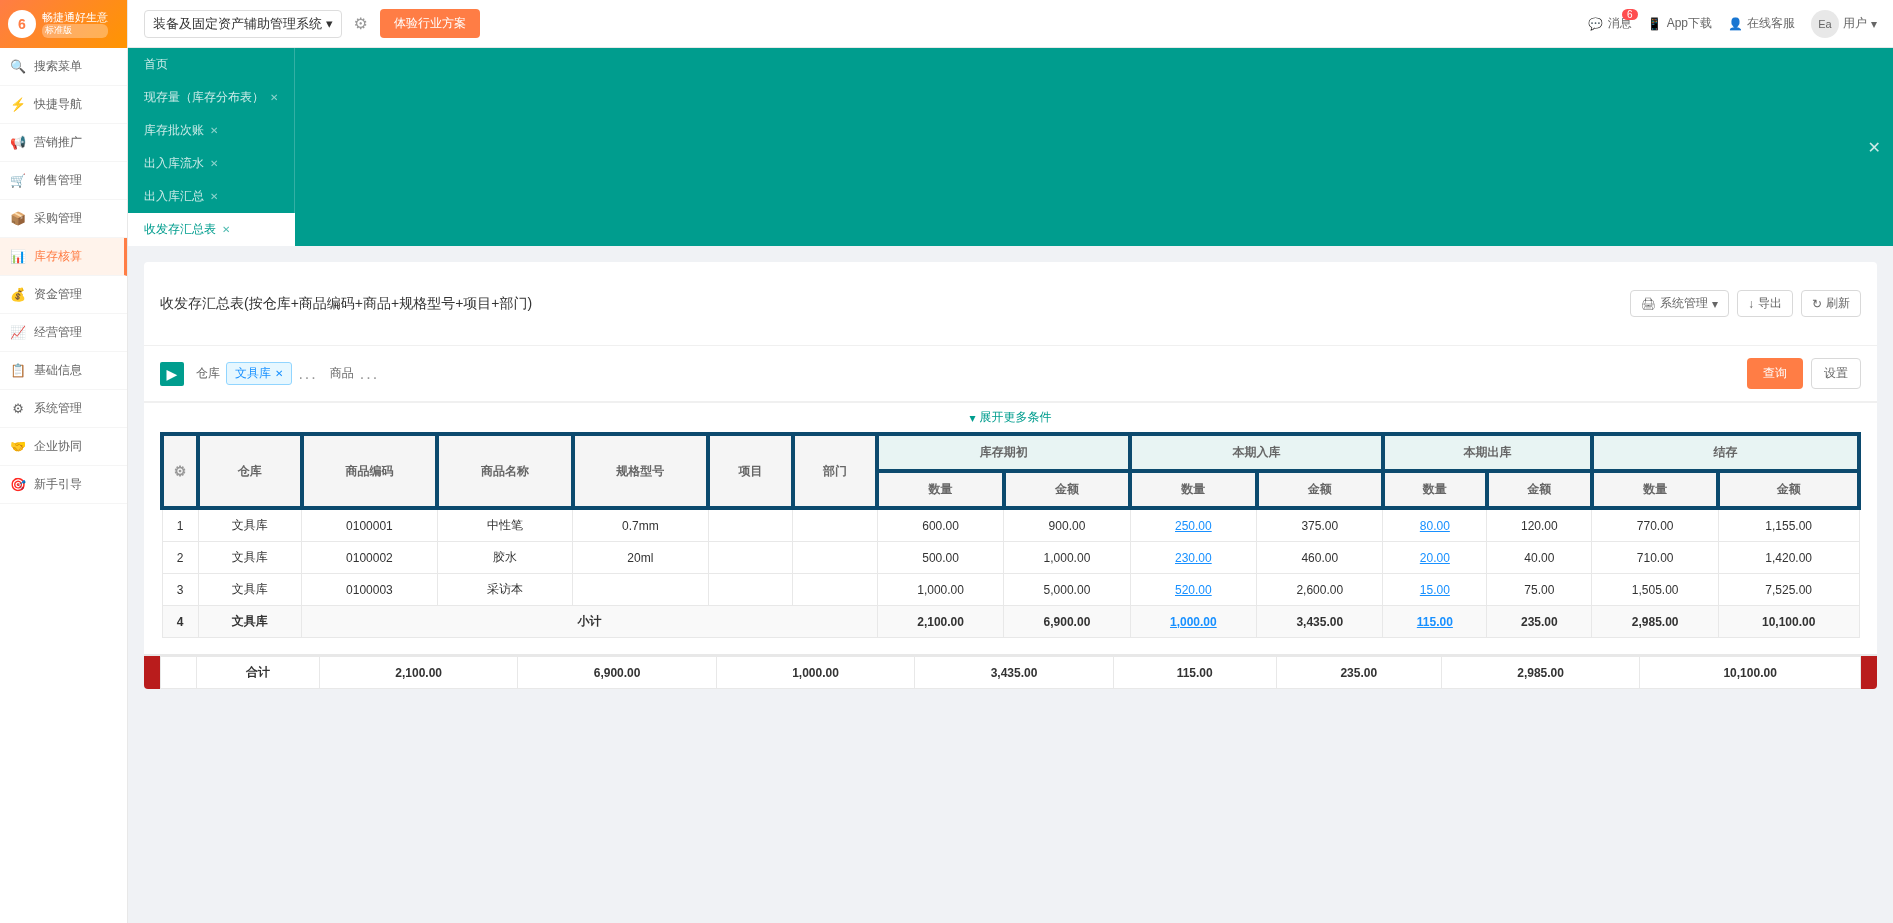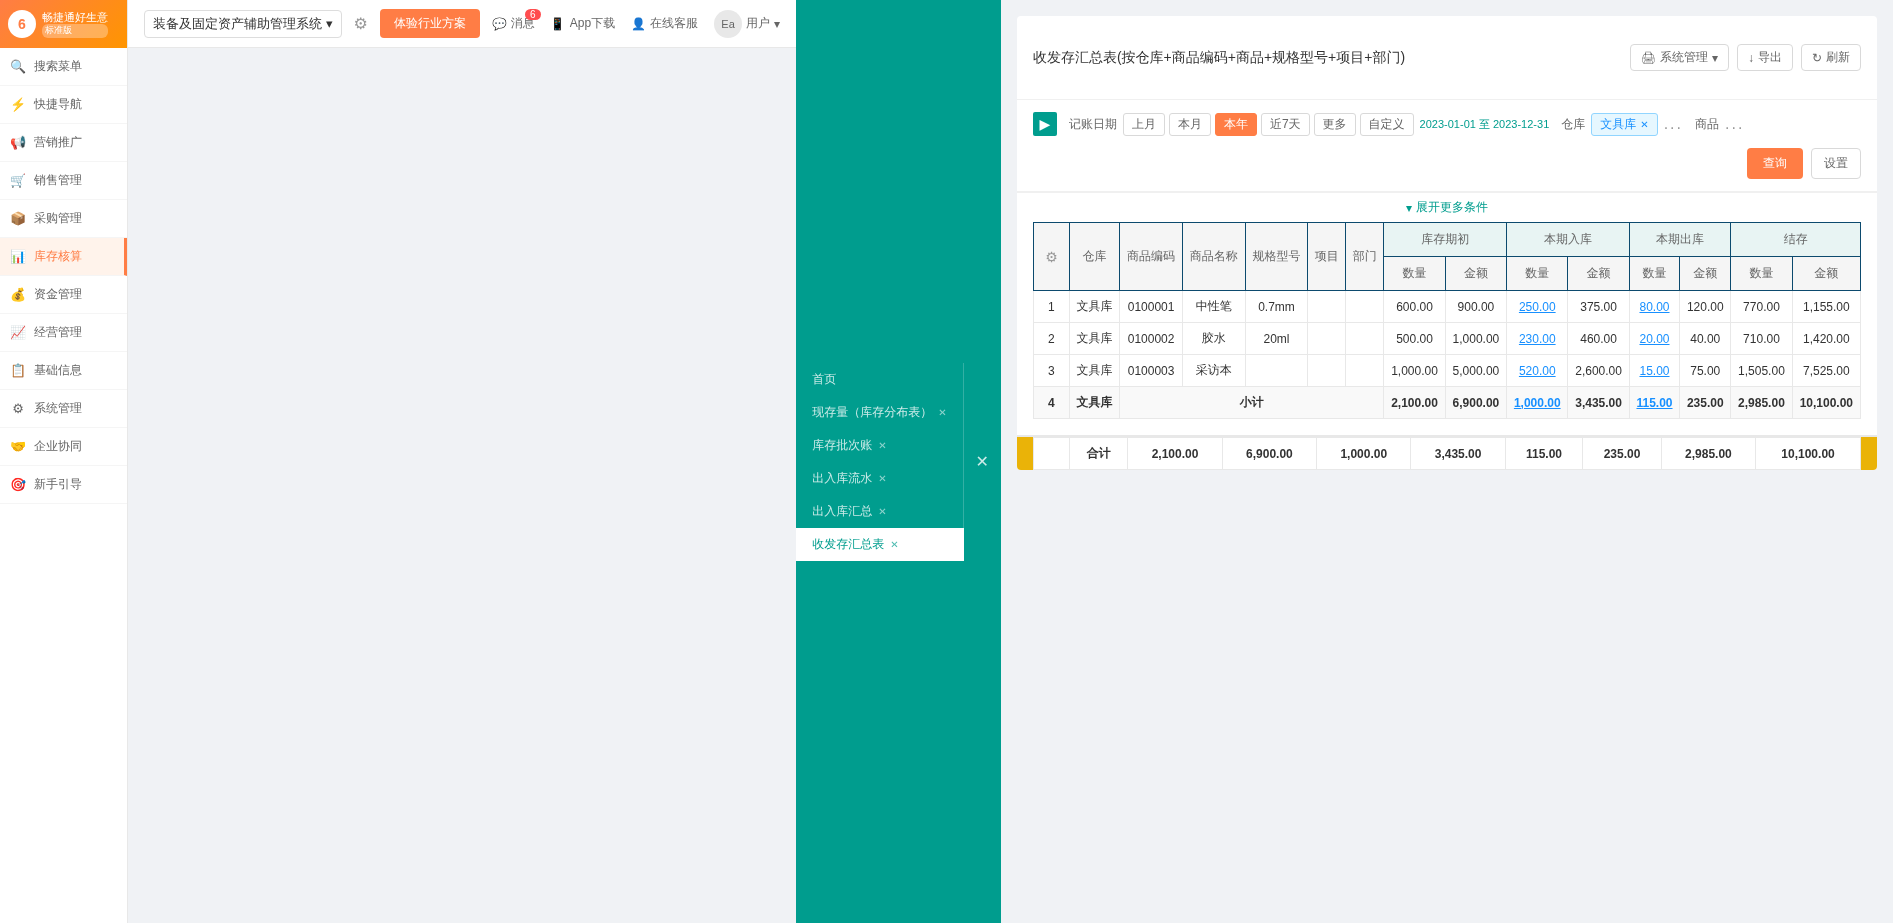--- a/index.html
+++ b/index.html
@@ -9,21 +9,21 @@
     .sidebar { width: 128px; background: #fff; display: flex; flex-direction: column; border-right: 1px solid #e8e8e8; flex-shrink: 0; }
     .sidebar-header { background: linear-gradient(135deg, #ff7d45 0%, #ff9500 100%); padding: 10px 8px; display: flex; align-items: center; gap: 6px; min-height: 48px; }
     .sidebar-logo { width: 28px; height: 28px; background: #fff; border-radius: 50%; display: flex; align-items: center; justify-content: center; font-size: 14px; font-weight: bold; color: #ff7d45; flex-shrink: 0; }
     .sidebar-title { color: #fff; font-size: 11px; line-height: 1.3; }
     .sidebar-badge { font-size: 9px; background: rgba(255,255,255,0.3); padding: 1px 3px; border-radius: 6px; }
     .sidebar-nav-item { display: flex; align-items: center; padding: 10px 10px; gap: 8px; cursor: pointer; color: #666; font-size: 12px; border-bottom: 1px solid #f5f5f5; }
     .sidebar-nav-item.active { background: #fff3eb; color: #ff7d45; border-right: 3px solid #ff7d45; }
     .sidebar-icon { width: 16px; height: 16px; display: flex; align-items: center; justify-content: center; flex-shrink: 0; font-size: 13px; }
 
     
-    .main { flex: 1; display: flex; flex-direction: row; overflow: hidden; }
+    .main { flex: 1; display: flex; flex-direction: column; overflow: hidden; }
 
     
     .topbar { height: 48px; background: #fff; display: flex; align-items: center; padding: 0 16px; border-bottom: 1px solid #e8e8e8; gap: 12px; }
     .topbar-system-select { display: flex; align-items: center; gap: 4px; font-size: 13px; color: #333; padding: 4px 8px; border: 1px solid #ddd; border-radius: 4px; cursor: pointer; }
     .topbar-btn { background: #ff7d45; color: #fff; border: none; padding: 6px 14px; border-radius: 4px; cursor: pointer; font-size: 12px; }
     .topbar-right { display: flex; align-items: center; gap: 16px; margin-left: auto; }
     .topbar-action { display: flex; align-items: center; gap: 4px; cursor: pointer; color: #666; font-size: 12px; position: relative; }
     .badge { background: #ff4d4f; color: #fff; border-radius: 8px; font-size: 10px; padding: 0 4px; min-width: 16px; text-align: center; position: absolute; top: -6px; right: -6px; }
     .user-avatar { width: 28px; height: 28px; background: #e8e8e8; border-radius: 50%; display: flex; align-items: center; justify-content: center; font-size: 11px; color: #666; }
 
@@ -59,21 +59,21 @@
     .warehouse-tag { display: flex; align-items: center; gap: 4px; background: #e6f7ff; border: 1px solid #91d5ff; color: #1890ff; padding: 2px 8px; border-radius: 3px; font-size: 12px; }
     .tag-close { cursor: pointer; color: #1890ff; font-size: 10px; }
     .filter-dots { color: #999; cursor: pointer; font-size: 16px; letter-spacing: 2px; }
     .expand-more { display: flex; align-items: center; justify-content: center; padding: 6px; border-top: 1px solid #f0f0f0; color: #009d8e; font-size: 12px; cursor: pointer; gap: 4px; }
     .btn-query { background: #ff7d45; color: #fff; border: none; padding: 6px 16px; border-radius: 4px; cursor: pointer; font-size: 12px; }
     .btn-setting { background: #fff; color: #666; border: 1px solid #d9d9d9; padding: 6px 12px; border-radius: 4px; cursor: pointer; font-size: 12px; }
 
     
     .table-wrapper { padding: 0 16px 16px; }
     table { width: 100%; border-collapse: collapse; font-size: 12px; }
-    th { background: #f5f5f5; padding: 8px 6px; text-align: center; border: 1px solid #0c4a6e; color: #666; font-weight: 400; white-space: nowrap; }
+    th { background: #f5f5f5; padding: 8px 6px; text-align: center; border: 4px solid #0c4a6e; color: #666; font-weight: 700; white-space: nowrap; }
     td { padding: 7px 6px; text-align: center; border: 1px solid #e8e8e8; color: #333; white-space: nowrap; }
     .td-link { color: #1890ff; text-decoration: underline; cursor: pointer; }
     .tr-subtotal td { font-weight: bold; background: #f9f9f9; }
     .tr-total { background: #fff; }
     .tr-total td { font-weight: 500; border-top: 2px solid #e8e8e8; }
     .th-group { background: #e8f4f3; }
     .col-num { width: 36px; }
     .table-settings-icon { cursor: pointer; color: #999; font-size: 14px; }
 
     
@@ -224,32 +224,20 @@
           <button class="btn-outline">
             <span>↻</span>
             <span>刷新</span>
           </button>
         </div>
       </div>
 
       <div class="filter-bar">
         <div class="filter-toggle">▶</div>
 
-        <div class="filter-group">
-          <span class="filter-label">记账日期</span>
-          <div class="date-btns" id="date-btns">
-              <button class="date-btn">上月</button>
-              <button class="date-btn">本月</button>
-              <button class="date-btn active">本年</button>
-              <button class="date-btn">近7天</button>
-              <button class="date-btn">更多</button>
-              <button class="date-btn">自定义</button>
-            </div>
-          <span class="date-range">2023-01-01 至 2023-12-31</span>
-        </div>
 
         <div class="filter-warehouse">
           <span class="filter-label">仓库</span>
           <div class="warehouse-tag">
             <span>文具库</span>
             <span class="tag-close">✕</span>
           </div>
           <span class="filter-dots">...</span>
         </div>
 
@@ -366,21 +354,21 @@
                 <span class="td-link">115.00</span>
               </td>
               <td>235.00</td>
               <td>2,985.00</td>
               <td>10,100.00</td>
             </tr>
           </tfoot>
         </table>
       </div>
 
-      <div style="border-top:2px solid #e8e8e8; background:#eab308; padding:0 16px;">
+      <div style="border-top:2px solid #e8e8e8; background:#b91c1c; padding:0 16px;">
         <table style="width:100%;border-collapse:collapse;font-size:12px;">
           <tbody>
               <tr class="tr-total">
             <td style="width:36px;border:1px solid #e8e8e8;padding:7px 6px;text-align:center;"></td>
             <td colspan="6" style="border:1px solid #e8e8e8;padding:7px 6px;text-align:center;font-weight:bold;">合计</td>
             <td style="border:1px solid #e8e8e8;padding:7px 6px;text-align:center;font-weight:bold;">2,100.00</td>
             <td style="border:1px solid #e8e8e8;padding:7px 6px;text-align:center;font-weight:bold;">6,900.00</td>
             <td style="border:1px solid #e8e8e8;padding:7px 6px;text-align:center;font-weight:bold;">1,000.00</td>
             <td style="border:1px solid #e8e8e8;padding:7px 6px;text-align:center;font-weight:bold;">3,435.00</td>
             <td style="border:1px solid #e8e8e8;padding:7px 6px;text-align:center;font-weight:bold;">115.00</td>

